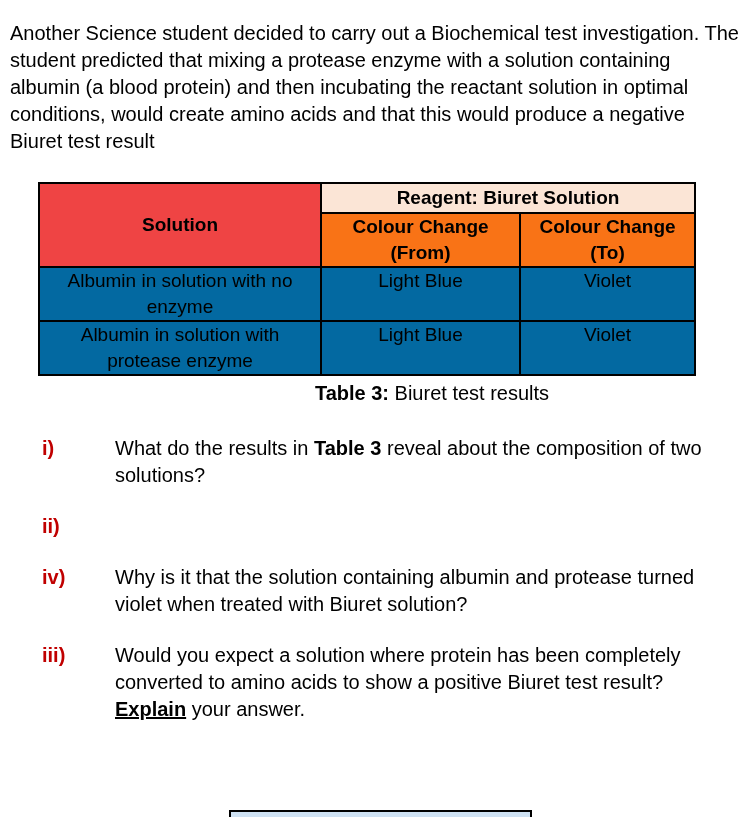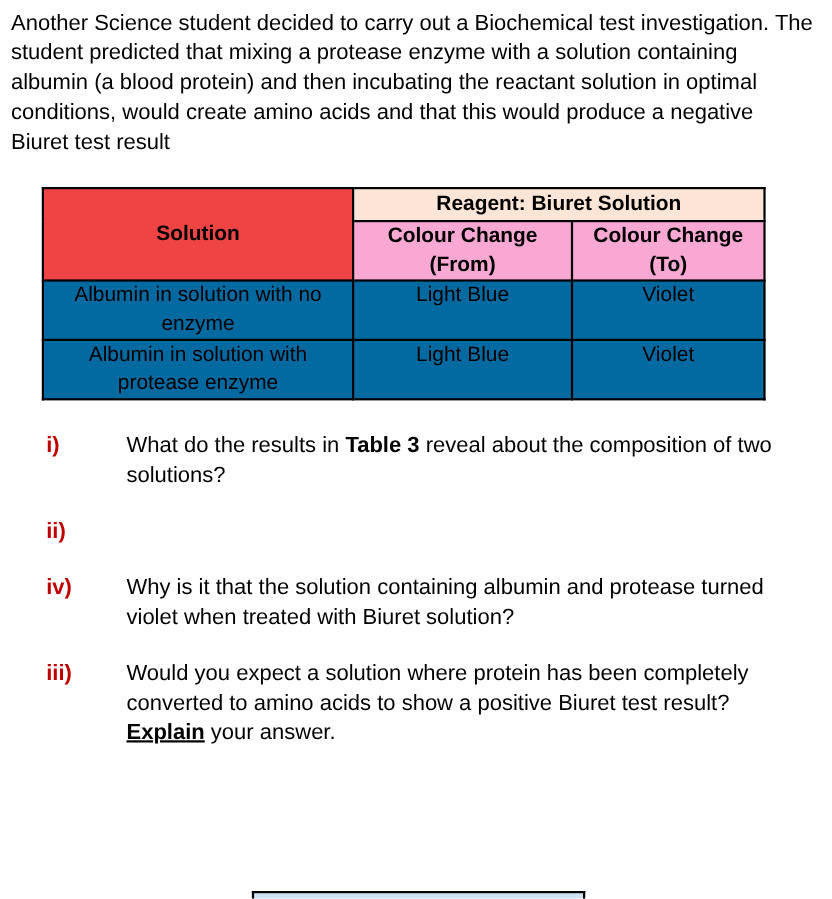--- a/index.html
+++ b/index.html
@@ -4,21 +4,21 @@
 <style>
   html, body { margin:0; padding:0; }
   body {
     width:756px; height:817px;
     background:#ffffff;
     font-family:"Liberation Sans", sans-serif;
     color:#000;
     position:relative;
     overflow:hidden;
   }
-  .page { padding:8px 14px 0 10px; font-size:20px; line-height:27px; }
+  .page { padding:20px 14px 0 10px; font-size:20px; line-height:27px; }
   .para { margin:0 0 27px 0; }
   .b { font-weight:bold; }
   .u { text-decoration:underline; }
 
   table.results {
     border-collapse:collapse;
     margin:18px 0 0 28px;
     table-layout:fixed;
   }
   table.results th, table.results td {
@@ -26,21 +26,21 @@
     font-size:19px;
     line-height:26px;
     padding:0 4px;
     text-align:center;
   }
   .col-solution { width:282px; }
   .col-from { width:199px; }
   .col-to { width:175px; }
   th.reagent { background:#fbe5d6; font-weight:bold; height:28px;margin-top:16px; }
   th.solution { background:#ef4444; font-weight:bold; }
-  th.colchange { background:#f9a8d4; font-weight:bold; height:52px;margin-top:24px; }
+  th.colchange { background:#f97316; font-weight:bold; height:52px;margin-top:24px; }
   th.colchange span { display:block; }
   td.body-cell { background:#0369a1; vertical-align:top; height:52px; }
 
   .caption { text-align:center; margin:4px 0 0 0; font-size:20px; }
   .caption-inner { position:relative; left:56px; display:inline-block; }
 
   .questions { margin-top:28px; }
   .question { display:flex; margin-bottom:24px; }
   .qlabel {
     flex:none; width:73px; margin-left:32px;
@@ -93,20 +93,23 @@
         <td class="body-cell">Violet</td>
       </tr>
       <tr>
         <td class="body-cell">Albumin in solution with protease enzyme</td>
         <td class="body-cell">Light Blue</td>
         <td class="body-cell">Violet</td>
       </tr>
     </tbody>
   </table>
 
+  <div class="caption">
+    <span class="caption-inner"><span class="b">Table 3:</span><span> Biuret test results</span></span>
+  </div>
 
   <div class="questions">
 
     <div class="question">
       <span class="qlabel">i)</span>
       <div class="qtext"><span>What do the results in </span><span class="b">Table 3</span><span> reveal about the composition of two solutions?</span></div>
     </div>
 
     <div class="question">
       <span class="qlabel">ii)</span>

